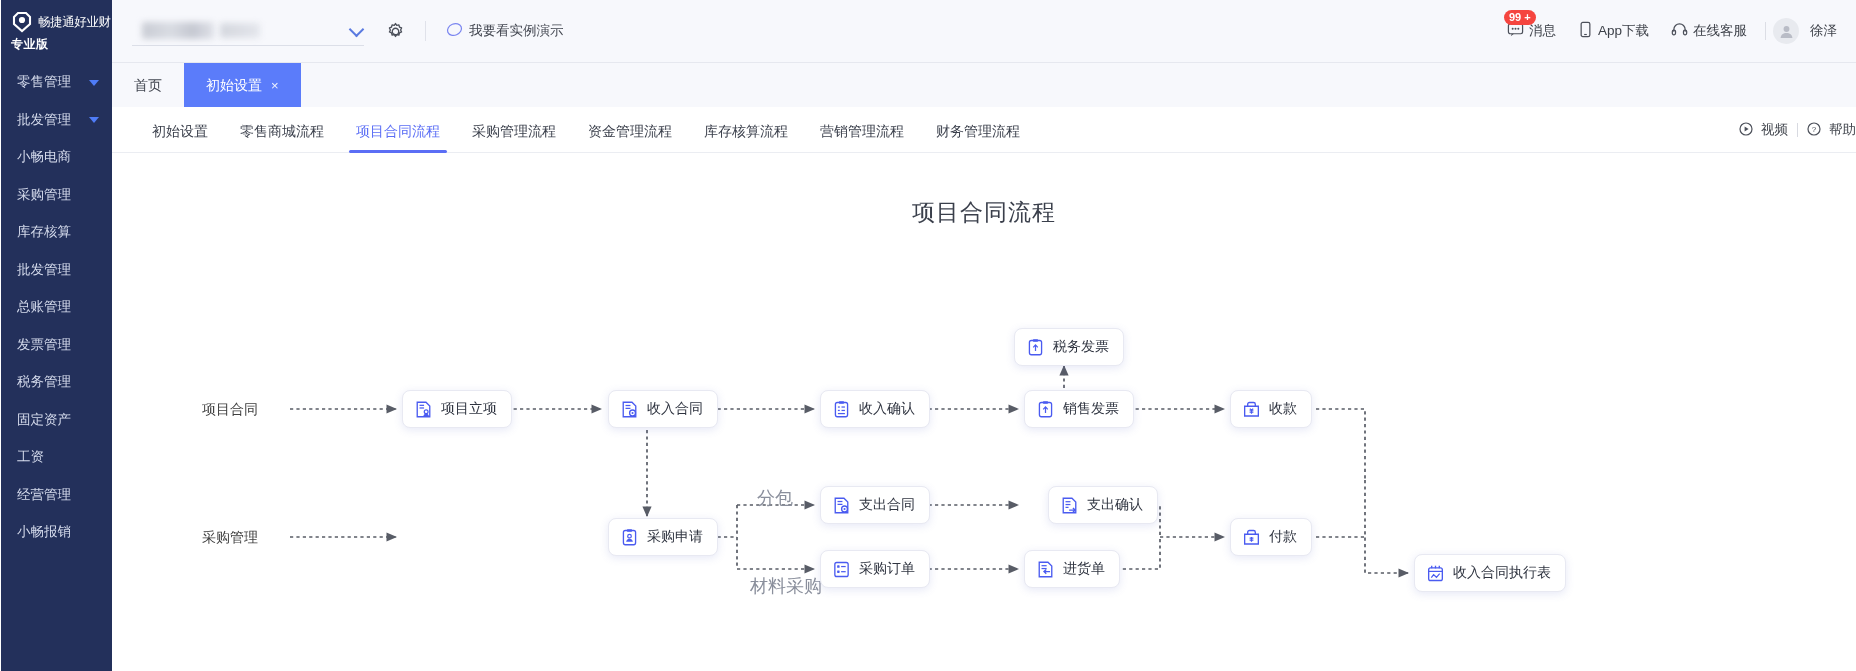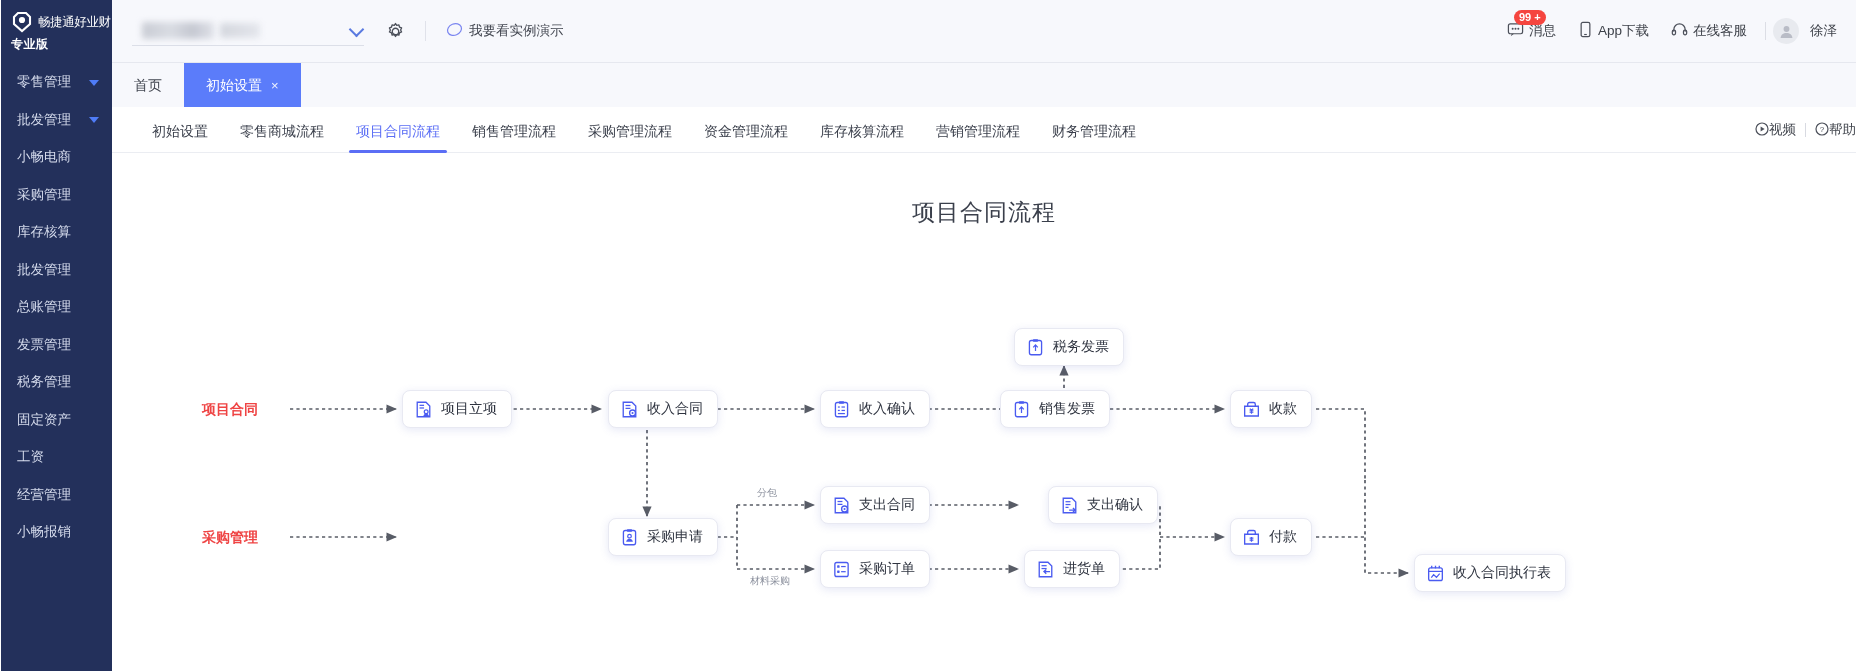--- a/index.html
+++ b/index.html
@@ -76,21 +76,21 @@
   #topbar-right {
     margin-left: auto; display: flex; align-items: center;
     padding-right: 8px; gap: 0px;
   }
   .tr-item {
     display: flex; align-items: center; gap: 5px; font-size: 13.5px;
     color: #3d4149; cursor: pointer; position: relative;
     padding: 0 11px; white-space: nowrap;
   }
   .badge {
-    position: absolute; left: 18px; top: -11px; background: #f5453f; color: #fff;
+    position: absolute; left: 8px; top: -11px; background: #f5453f; color: #fff;
     font-size: 11px; font-weight: bold; border-radius: 9px;
     padding: 1px 5px 2px 5px; line-height: 12px; white-space: nowrap;
   }
   .tr-sep { width: 1px; height: 18px; background: #dcdee5; margin: 0 7px; }
   .avatar {
     width: 26px; height: 26px; border-radius: 50%; background: #e8eaef;
     display: flex; align-items: center; justify-content: center; margin-right: 6px;
   }
 
   
@@ -120,21 +120,21 @@
   }
   .stab.active { color: #5b6ef5; }
   .stab.active::after {
     content: ""; position: absolute; left: 9px; right: 9px; bottom: 0;
     height: 3px; background: #5b6ef5; border-radius: 2px;
   }
   #subtabs-right {
     position: absolute; right: 0px; top: 0; height: 46px;
     display: flex; align-items: center; font-size: 13.5px; color: #43474f;
   }
-  #subtabs-right .lnk { display: flex; align-items: center; gap: 0; cursor: pointer; }
+  #subtabs-right .lnk { display: flex; align-items: center; gap: 8px; cursor: pointer; }
   #subtabs-right .vsep { width: 1px; height: 14px; background: #d8dae1; margin: 0 9px; }
 
   
   #diagram { position: relative; width: 100%; height: 518px; }
   #diagram-title {
     position: absolute; left: 0; right: 0; top: 44px;
     text-align: center; font-size: 23px; color: #3a3f4b; letter-spacing: 1px;
   }
   #svg-layer { position: absolute; left: 0; top: 0; width: 1744px; height: 518px; }
 
@@ -142,24 +142,24 @@
     position: absolute; height: 38px; background: #fff;
     border: 1px solid #e8e9f2; border-radius: 8px;
     box-shadow: 0 2px 9px rgba(97,110,196,0.16);
     display: flex; align-items: center; padding: 0 14px 0 11px;
     gap: 8px; cursor: pointer; white-space: nowrap;
   }
   .node .nlabel { font-size: 14px; color: #2f3440; }
   .node svg { display: block; flex: 0 0 auto; }
 
   .rowlabel {
-    position: absolute; font-size: 14px; color: #ef4444; white-space: nowrap; font-weight: bold;
+    position: absolute; font-size: 14px; color: #404040; white-space: nowrap;
   }
   .edgelabel {
-    position: absolute; font-size: 10px; color: #8a8f9c; white-space: nowrap;
+    position: absolute; font-size: 18px; color: #8a8f9c; white-space: nowrap;
   }
 </style>
 </head>
 <body>
 
 <div id="app">
 
   <div id="sidebar">
     <div id="brand">
       <div class="logo-row">
@@ -263,21 +263,20 @@
       <div class="ptab active"><span>初始设置</span><span class="x">×</span></div>
     </div>
 
   <div id="content">
 
     <div id="subtabs">
       <div id="subtabs-list" style="display:flex;align-items:center;">
           <div class="stab">初始设置</div>
           <div class="stab">零售商城流程</div>
           <div class="stab active">项目合同流程</div>
-          <div class="stab">销售管理流程</div>
           <div class="stab">采购管理流程</div>
           <div class="stab">资金管理流程</div>
           <div class="stab">库存核算流程</div>
           <div class="stab">营销管理流程</div>
           <div class="stab">财务管理流程</div>
         </div>
       <div id="subtabs-right">
         <span class="lnk">
           <span>
             <svg width="14" height="14" viewBox="0 0 14 14">
@@ -399,21 +398,21 @@
                 <rect x="7.2" y="1.2" width="5.6" height="2.8" rx="1" fill="#4a5bf0"></rect>
                 <line x1="6.2" y1="7.4" x2="8.2" y2="7.4" stroke="#4a5bf0" stroke-width="1.3"></line>
                 <line x1="10" y1="7.4" x2="13.6" y2="7.4" stroke="#4a5bf0" stroke-width="1.3"></line>
                 <line x1="6.2" y1="11" x2="8.2" y2="11" stroke="#4a5bf0" stroke-width="1.3"></line>
                 <line x1="10" y1="11" x2="13.6" y2="11" stroke="#4a5bf0" stroke-width="1.3"></line>
                 <line x1="6.2" y1="14.3" x2="13.6" y2="14.3" stroke="#4a5bf0" stroke-width="1.3"></line>
               </svg>
             </span>
             <span class="nlabel">收入确认</span>
           </div>
-          <div class="node" style="left: 888px; top: 237px;">
+          <div class="node" style="left: 912px; top: 237px;">
             <span>
               <svg width="19" height="19" viewBox="0 0 20 20">
                 <rect x="3.6" y="2.6" width="12.8" height="15" rx="2" fill="none" stroke="#4a5bf0" stroke-width="1.4"></rect>
                 <rect x="7.2" y="1.2" width="5.6" height="2.8" rx="1" fill="#4a5bf0"></rect>
                 <path d="M10 13.6 V7.6 M7.6 9.8 L10 7.3 L12.4 9.8" fill="none" stroke="#4a5bf0" stroke-width="1.3"></path>
               </svg>
             </span>
             <span class="nlabel">销售发票</span>
           </div>
           <div class="node" style="left: 1118px; top: 237px;">

